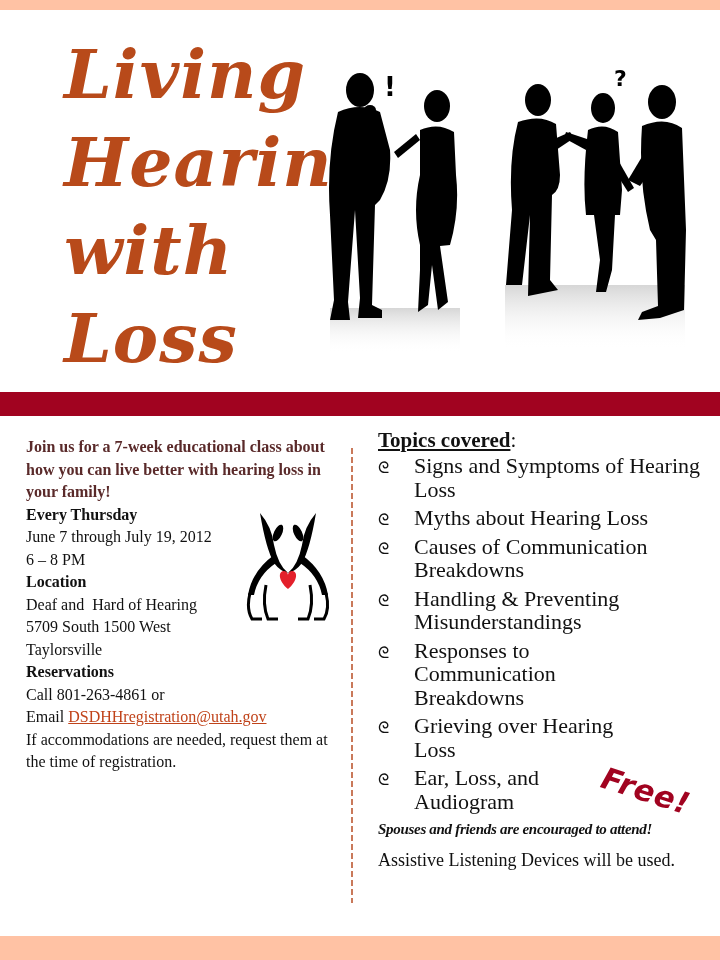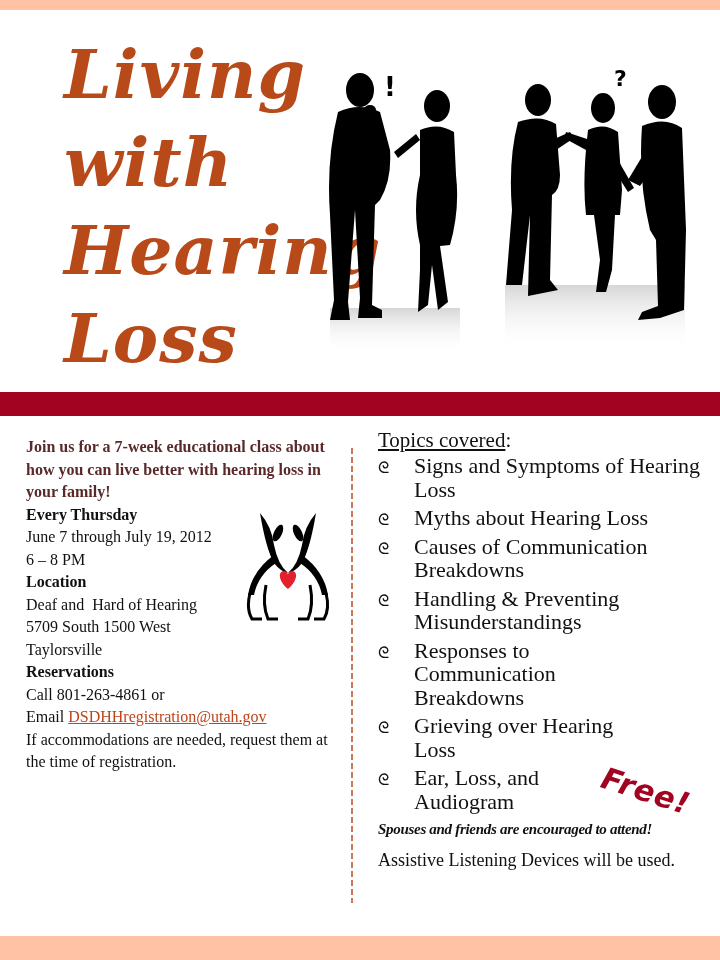--- a/index.html
+++ b/index.html
@@ -38,43 +38,43 @@
     .couple { position: absolute; left: 238px; top: 505px; width: 100px; height: 120px; }
 
     .divider {
       position: absolute; left: 351px; top: 448px; width: 2px; height: 455px;
       background: repeating-linear-gradient(to bottom, #C9795A 0 6px, transparent 6px 9px);
     }
 
     
     .right-col { position: absolute; left: 378px; top: 426px; width: 330px; }
     .topics-heading { font-size: 21px; line-height: 28px; }
-    .topics-heading .hd { font-weight: normal; text-decoration: underline; }
+    .topics-heading .hd { font-weight: bold; text-decoration: underline; }
     .topic-list { list-style: none; margin-top: 0px; }
     .topic { position: relative; padding-left: 36px; font-size: 22px; line-height: 23.5px; margin-bottom: 5px; }
     .topic .bullet { position: absolute; left: 0; top: 2px; font-size: 16px; font-family: "DejaVu Sans", sans-serif; letter-spacing: -2px; }
     .encourage { font-style: italic; font-weight: bold; font-size: 15px; margin-top: 8px; letter-spacing: -0.3px; }
     .assistive { font-size: 18px; margin-top: 12px; }
 
     .free {
       position: absolute; left: 608px; top: 760px;
       font-family: "DejaVu Sans", sans-serif; font-weight: bold; font-style: italic;
       color: #A10320; font-size: 30px; transform: rotate(18deg); transform-origin: left top;
       letter-spacing: 1px;
     }
   </style>
 </head>
 <body>
 
 <div class="band-top"></div>
 
 <div class="title">
   <span class="title-line">Living</span>
+  <span class="title-line">Hearing</span>
   <span class="title-line">with</span>
-  <span class="title-line">Hearing</span>
   <span class="title-line">Loss</span>
 </div>
 
 <div class="scene">
   <svg viewBox="0 0 400 320" xmlns="http://www.w3.org/2000/svg">
     <defs>
       <linearGradient id="refl" x1="0" y1="0" x2="0" y2="1">
         <stop offset="0" stop-color="#bbbbbb" stop-opacity="0.6"></stop>
         <stop offset="1" stop-color="#ffffff" stop-opacity="0"></stop>
       </linearGradient>

